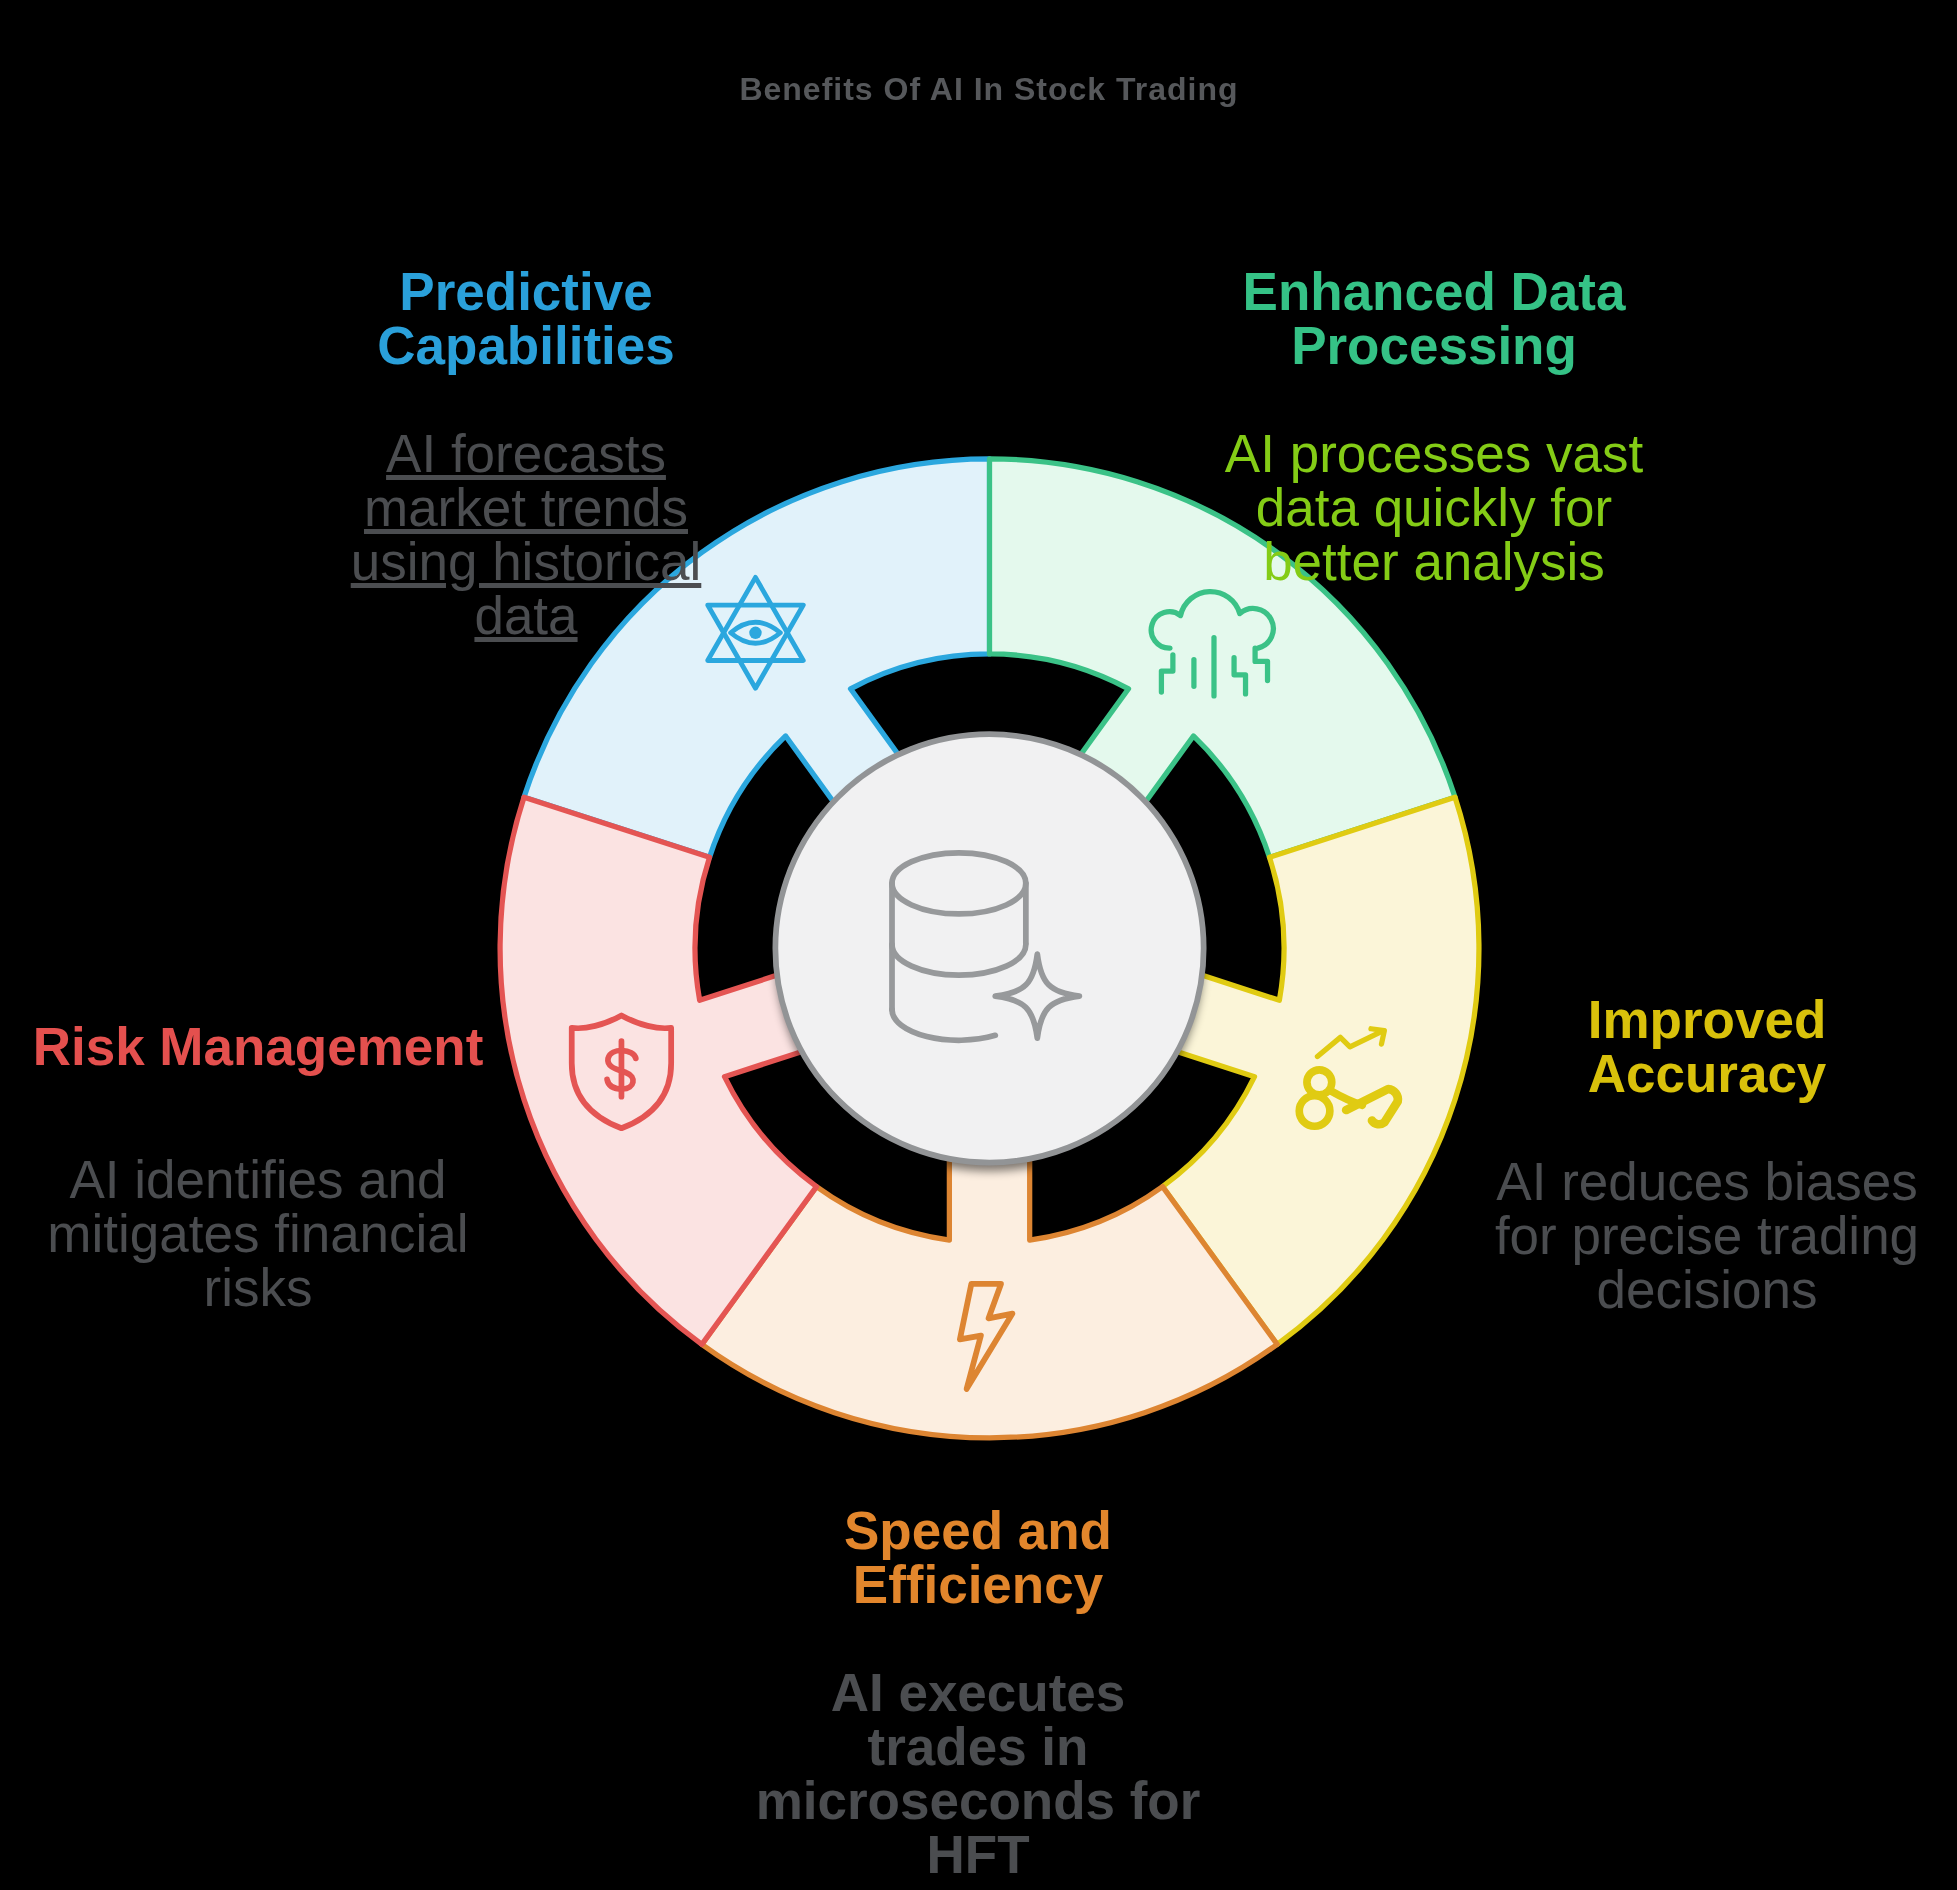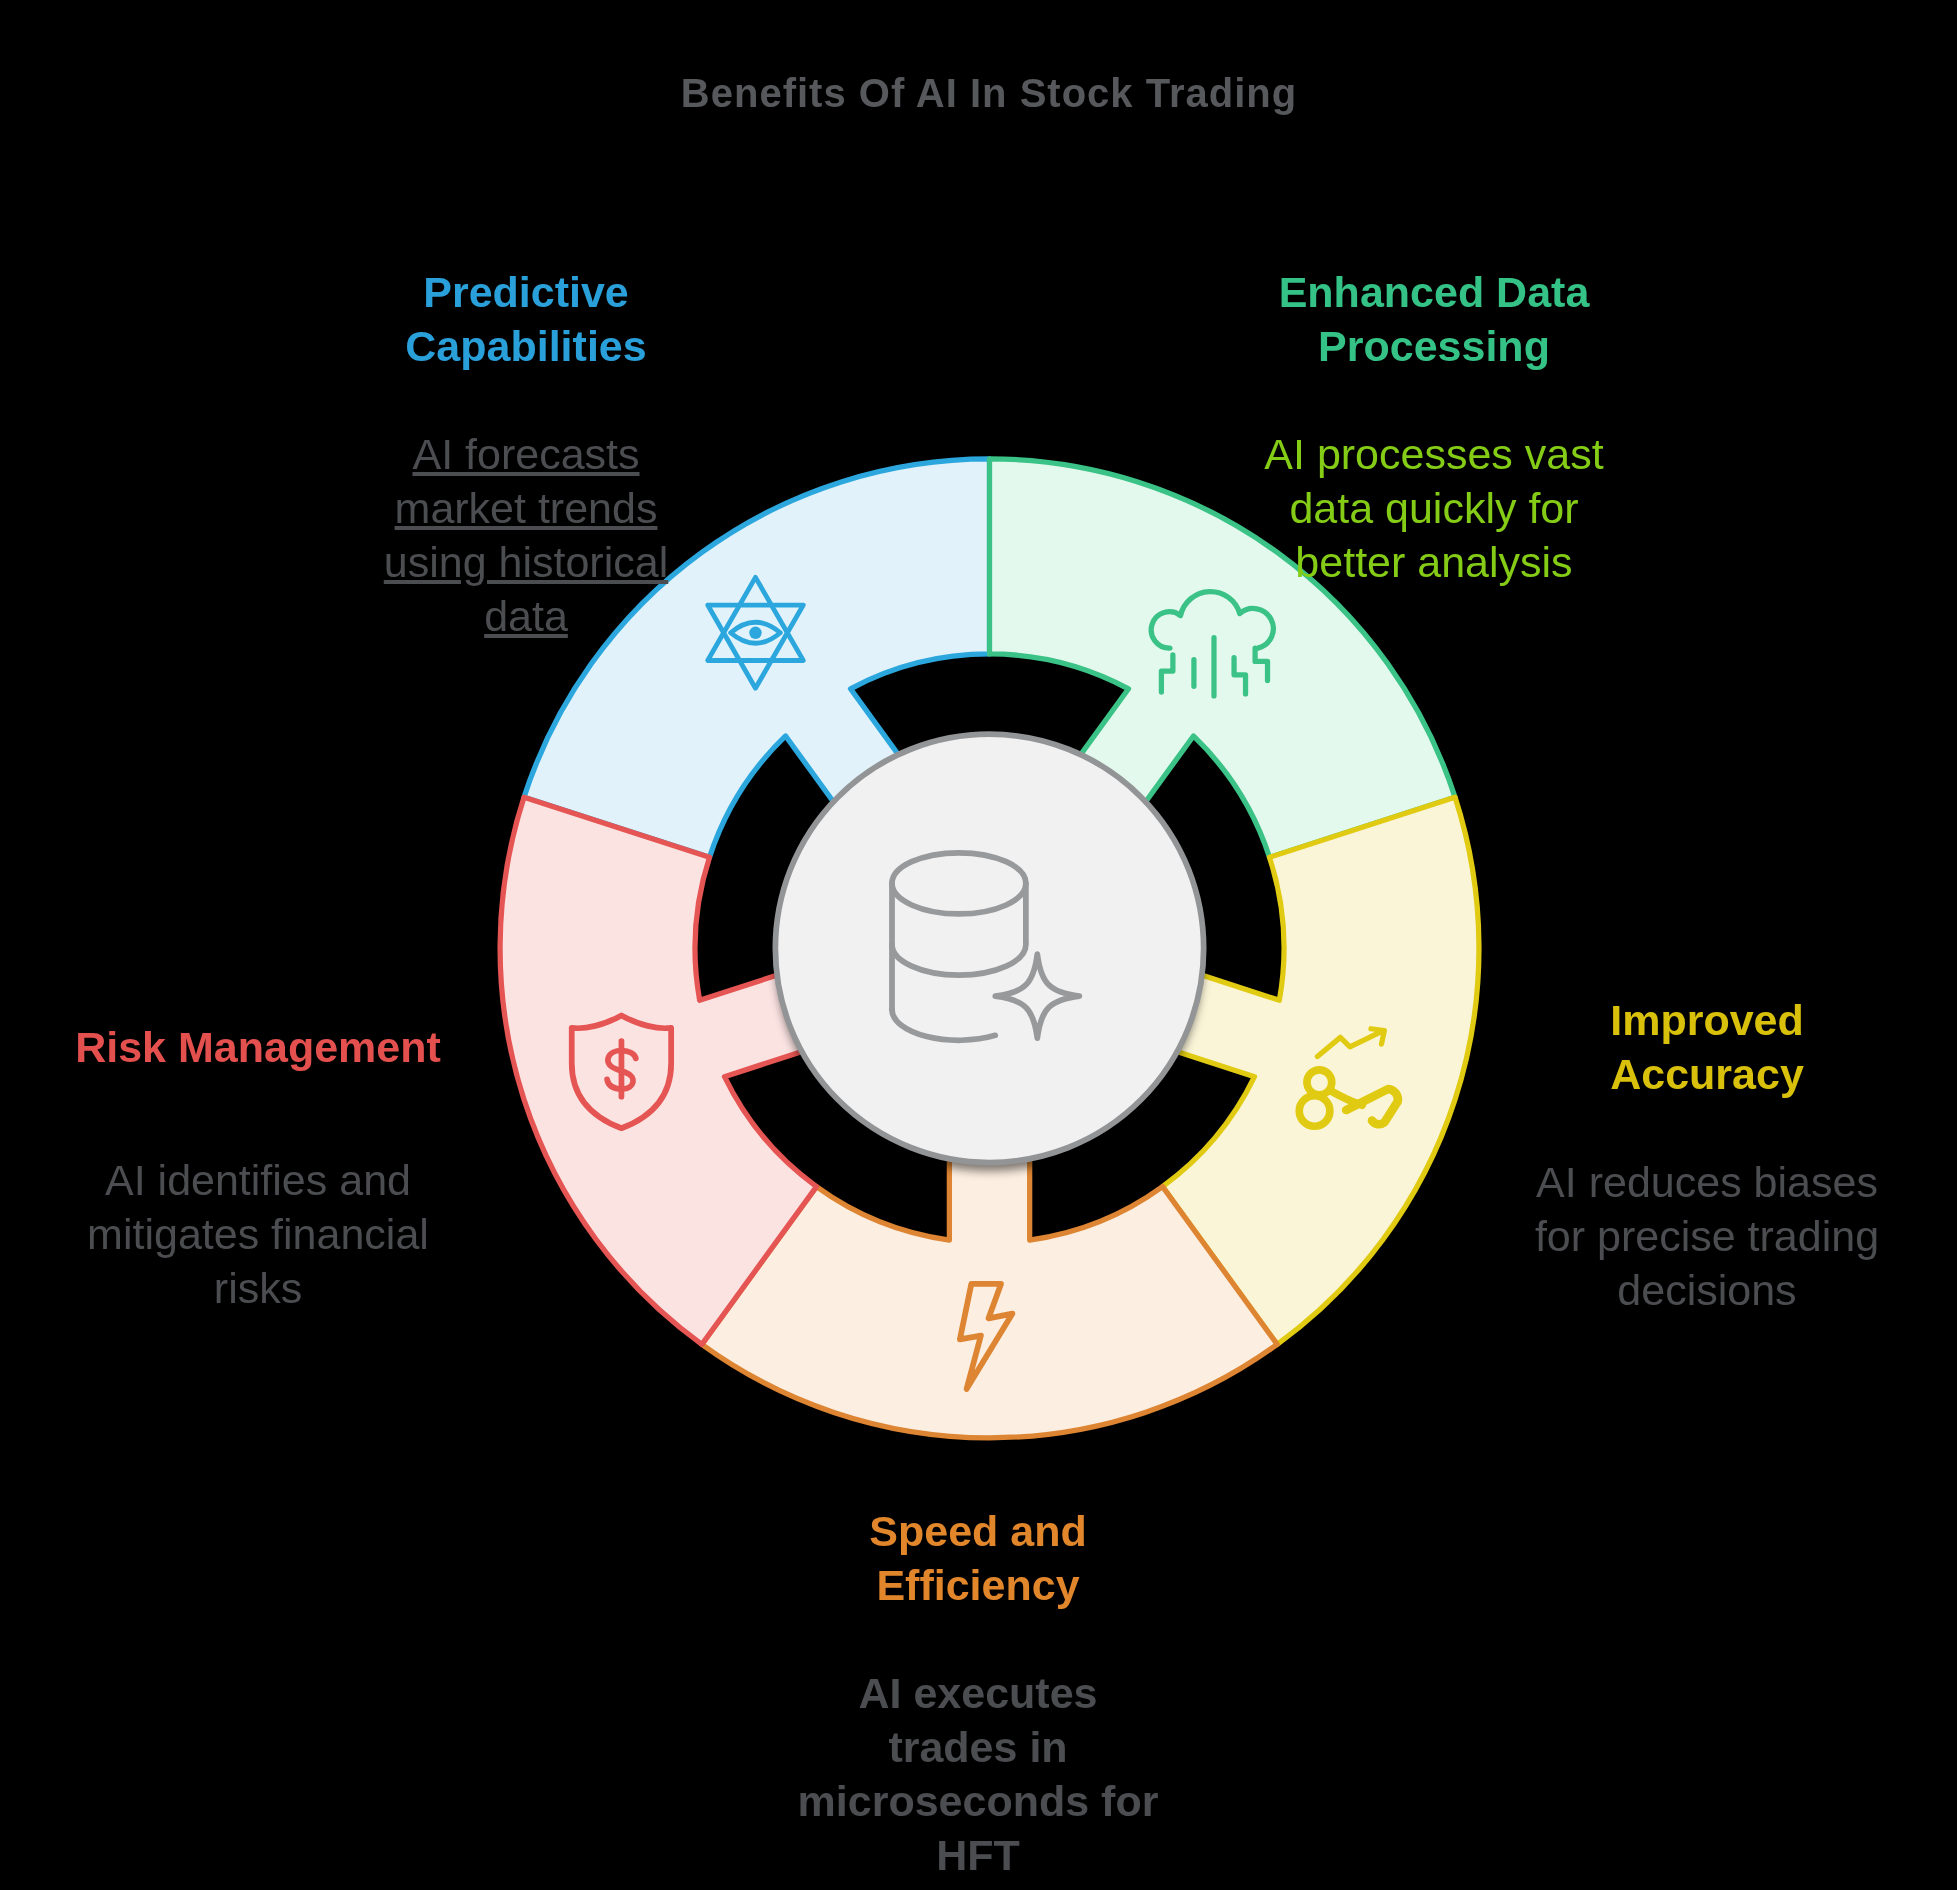--- a/index.html
+++ b/index.html
@@ -1,23 +1,23 @@
 <!DOCTYPE html>
 <html><head>
 <meta charset="utf-8">
 <style>
   html,body{margin:0;padding:0;background:#000;}
   body{width:1958px;height:1891px;position:relative;overflow:hidden;
        font-family:"Liberation Sans",sans-serif;}
   .canvas{position:absolute;inset:0;}
   .wheel-svg{position:absolute;left:0;top:0;}
   .title{position:absolute;left:989px;top:71px;transform:translateX(-50%);
-         font-size:40px;font-weight:700;color:#56585B;white-space:nowrap;letter-spacing:1px;}
+         font-size:32px;font-weight:700;color:#56585B;white-space:nowrap;letter-spacing:1px;}
   .block{position:absolute;transform:translateX(-50%);width:593px;text-align:center;
-         white-space:pre-line;font-size:43px;line-height:54px;}
+         white-space:pre-line;font-size:53px;line-height:54px;}
   .block .heading{font-weight:700;}
   .block .body{color:#4B4D50;font-weight:400;}
   .b0{left:526px;top:211px;}
   .b1{left:1434px;top:211px;}
   .b2{left:1707px;top:939px;}
   .b3{left:978px;top:1450px;}
   .b4{left:258px;top:966px;}
   .b4 .body{margin-top:25px;}
 </style>
 </head>

